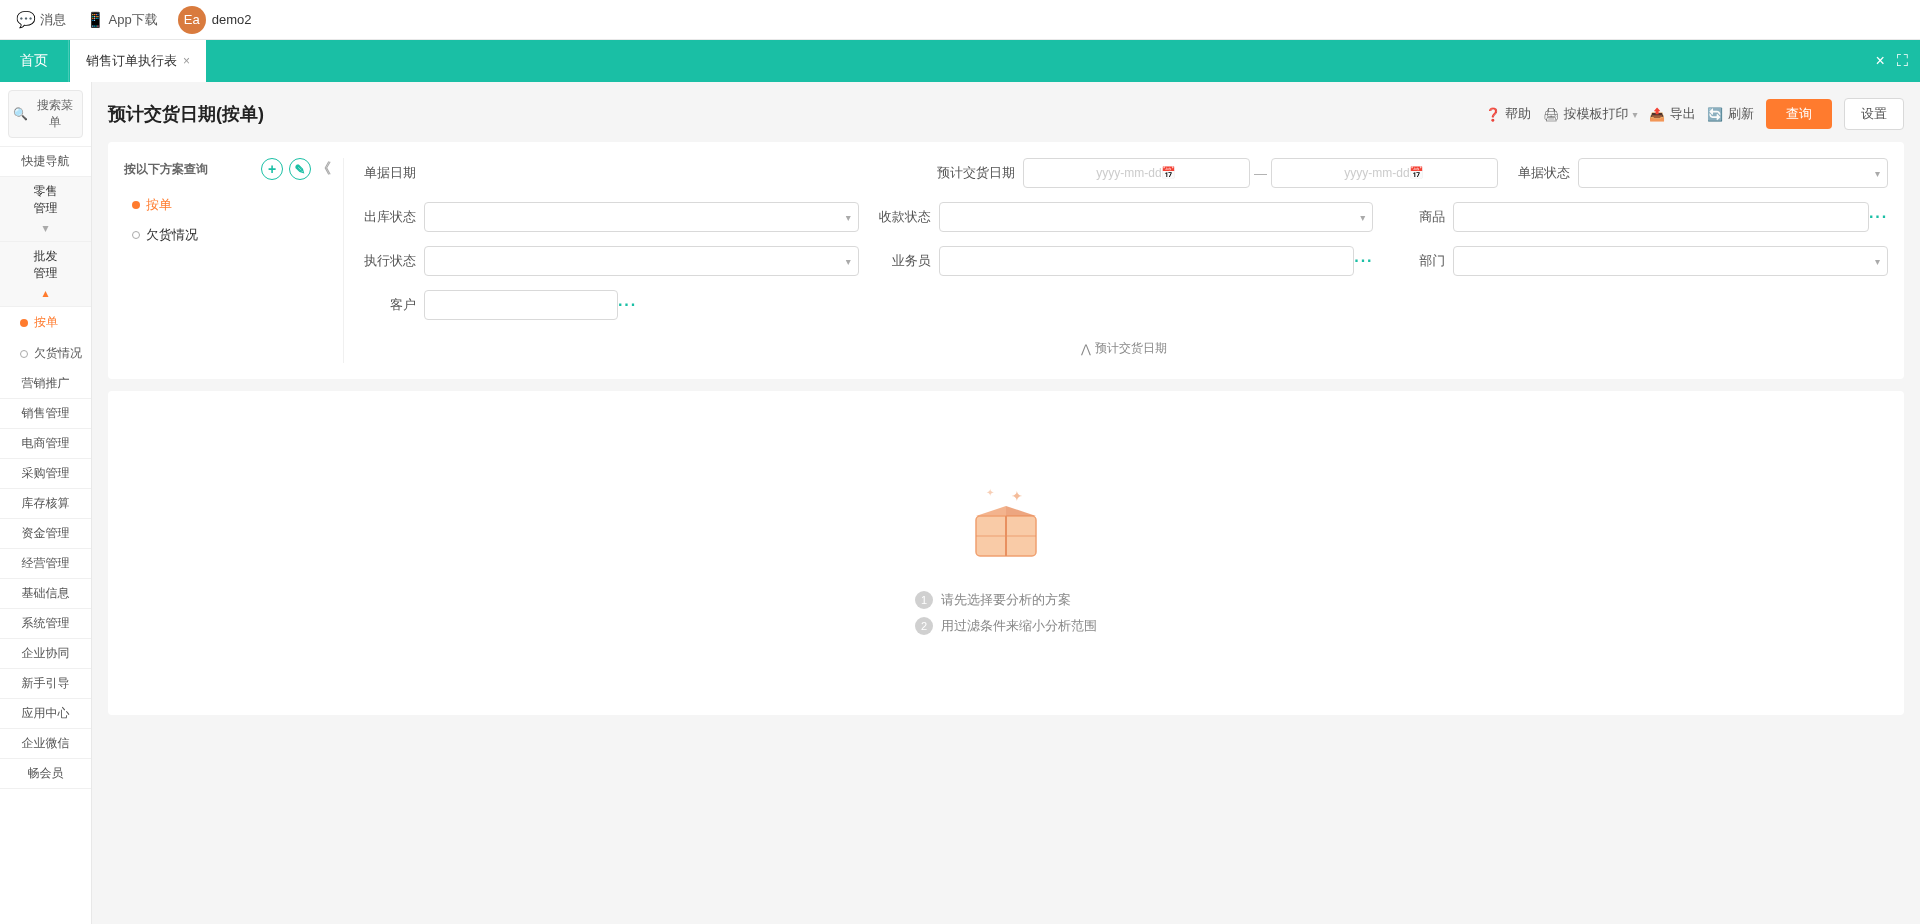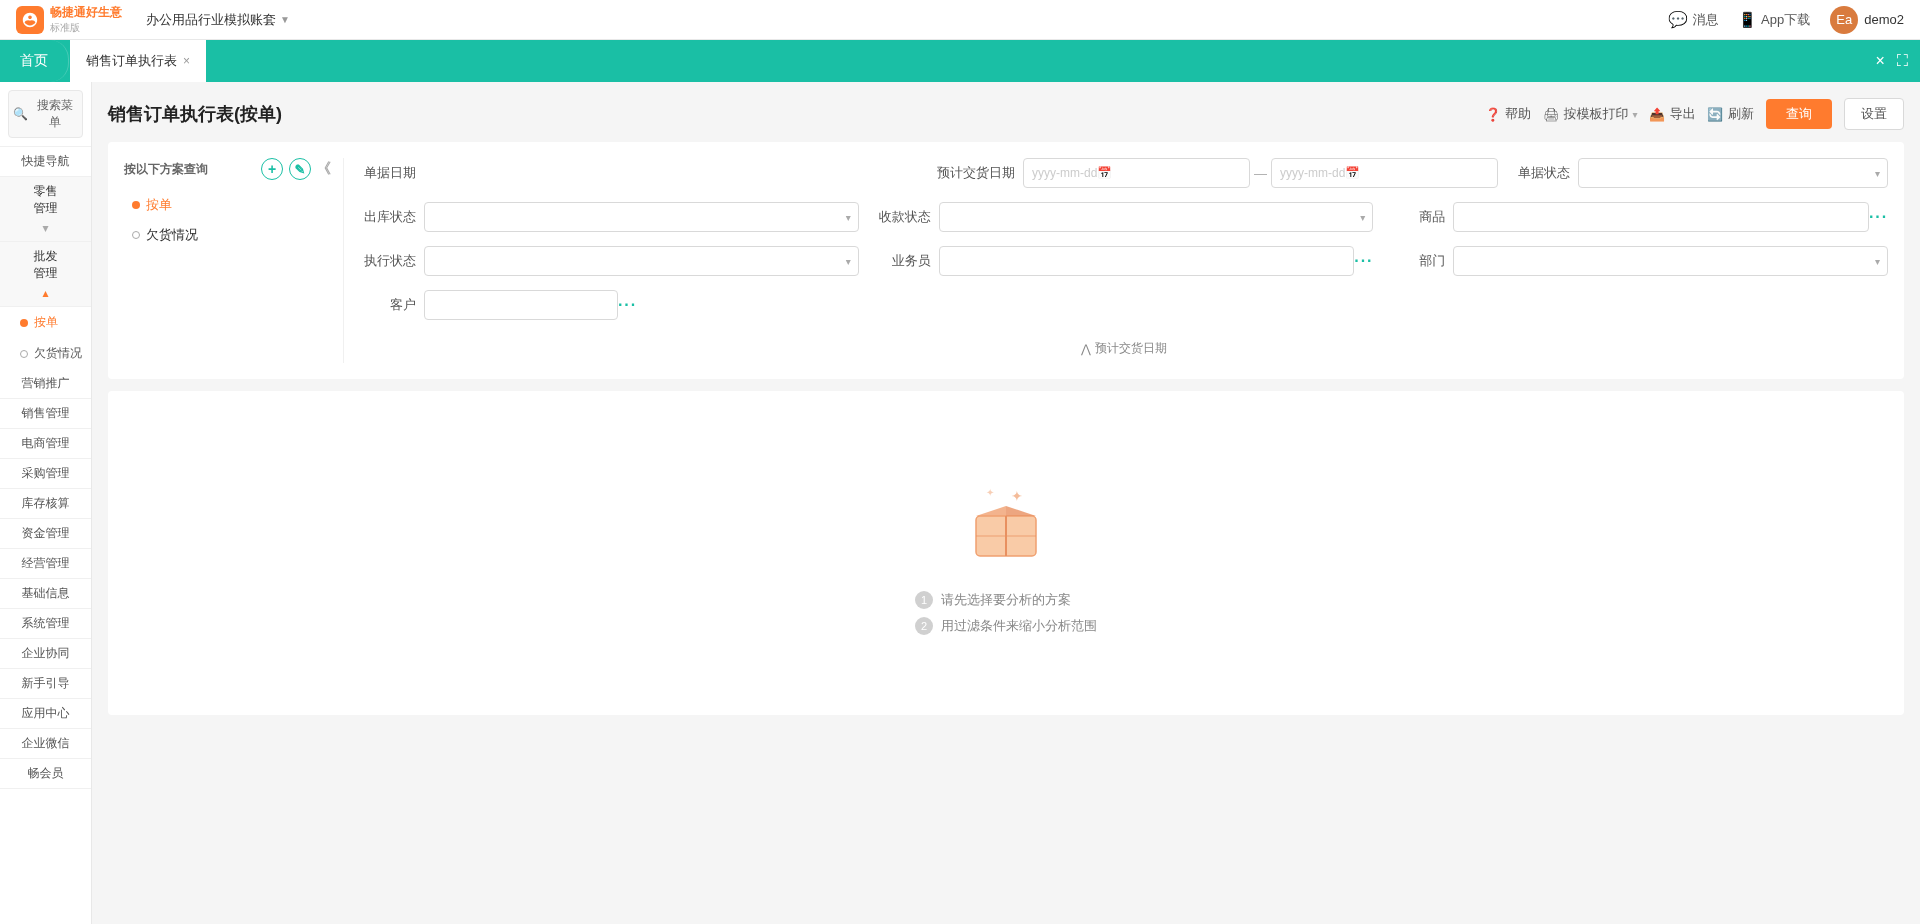--- a/index.html
+++ b/index.html
@@ -39,21 +39,20 @@
     .tab-home {
       background: #1abfa5;
       color: white;
       padding: 0 20px;
       height: 100%;
       display: flex;
       align-items: center;
       font-size: 14px;
       cursor: pointer;
       border-right: 1px solid rgba(255,255,255,0.2);
-      border-radius: 19px;
     }
     .tab-item {
       background: white;
       color: #333;
       padding: 0 16px;
       height: 100%;
       display: flex;
       align-items: center;
       font-size: 13px;
       cursor: pointer;
@@ -278,21 +277,21 @@
       flex: 1;
       height: 30px;
       border: 1px solid #d9d9d9;
       border-radius: 4px;
       padding: 0 8px;
       font-size: 12px;
       outline: none;
       color: #aaa;
       display: flex;
       align-items: center;
-      justify-content: flex-start;
+      justify-content: center;
       background: white;
       cursor: pointer;
     }
     .date-separator { color: #aaa; }
     .date-tabs { display: flex; align-items: center; gap: 4px; margin-bottom: 6px; }
     .date-tab { font-size: 12px; color: #555; cursor: pointer; padding: 2px 4px; }
     .date-tab.active { background: #ff7b2e; color: white; border-radius: 3px; padding: 2px 8px; font-size: 12px; }
     .date-range-text { font-size: 12px; color: #aaa; }
 
     .filter-more-btn {
@@ -343,37 +342,20 @@
       cursor: pointer;
       font-size: 16px;
       font-weight: bold;
       letter-spacing: 1px;
     }
   </style>
 </head>
 <body>
 
 <div class="top-bar">
-  <div class="top-bar-left">
-    <div class="logo-area">
-      <div class="logo-icon">
-        <svg viewBox="0 0 20 20">
-            <path d="M10 2C5.6 2 2 5.6 2 10s3.6 8 8 8 8-3.6 8-8-3.6-8-8-8zm0 3c1.1 0 2 .9 2 2s-.9 2-2 2-2-.9-2-2 .9-2 2-2zm0 11c-2.5 0-4.7-1.3-6-3.2.5-1.5 2.1-2.5 3.8-2.5h.4c.6.2 1.2.3 1.8.3s1.2-.1 1.8-.3h.4c1.7 0 3.3 1 3.8 2.5-1.3 1.9-3.5 3.2-6 3.2z"></path>
-          </svg>
-      </div>
-      <div>
-        <div style="font-size:12px;font-weight:bold;color:#ff7b2e;">畅捷通好生意</div>
-        <div style="font-size:10px;color:#aaa;">标准版</div>
-      </div>
-    </div>
-    <div class="company-select">
-      <span>办公用品行业模拟账套</span>
-      <span class="arrow">▼</span>
-    </div>
-  </div>
   <div class="top-bar-right">
     <div class="top-bar-action">
       <span style="font-size:16px;">💬</span>
       <span>消息</span>
     </div>
     <div class="top-bar-action">
       <span style="font-size:15px;">📱</span>
       <span>App下载</span>
     </div>
     <div style="display:flex;align-items:center;gap:6px;cursor:pointer;">
@@ -466,21 +448,21 @@
       <span>企业微信</span>
     </div>
     <div class="sidebar-nav-item">
       <span>畅会员</span>
     </div>
   </div>
 
   <div class="content-area">
 
     <div class="page-header">
-      <div class="page-title">销售订单执行表(按单)</div>
+      <div class="page-title">预计交货日期(按单)</div>
       <div class="page-actions">
         <button class="page-action-btn">
           <span>❓</span>
           <span>帮助</span>
         </button>
         <button class="page-action-btn">
           <span>🖨</span>
           <span>按模板打印</span>
           <span style="font-size:10px;color:#aaa;">▾</span>
         </button>

